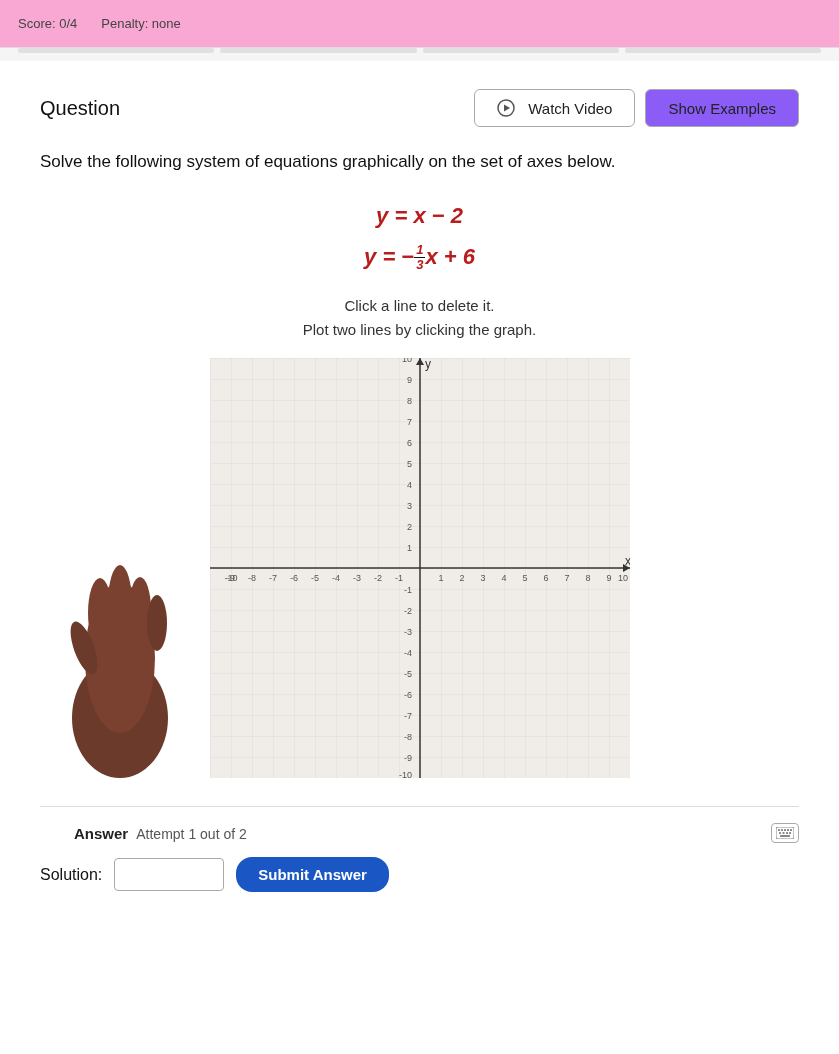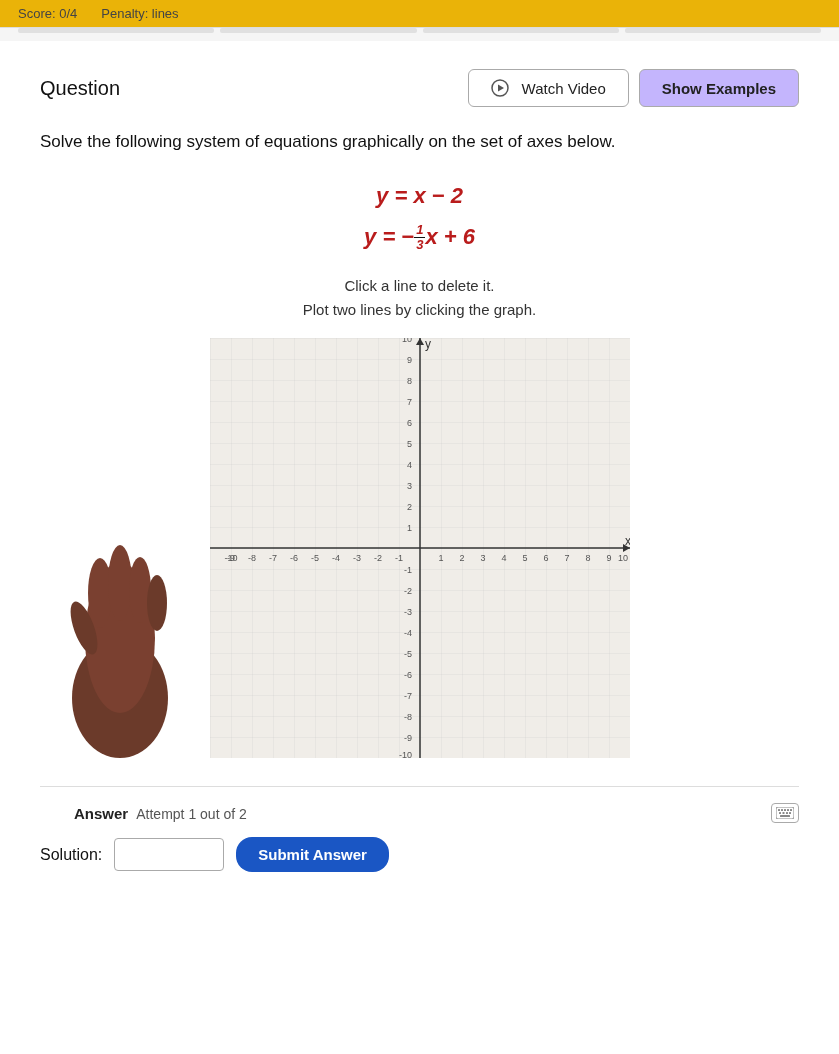--- a/index.html
+++ b/index.html
@@ -6,22 +6,22 @@
     body {
       font-family: -apple-system, BlinkMacSystemFont, 'Segoe UI', Arial, sans-serif;
       background: #fff;
       width: 839px;
       min-height: 1054px;
       color: #222;
       font-size: 15px;
     }
 
     .score-bar {
-      background: #eab308;
-      padding: 6px 18px;
+      background: #f9a8d4;
+      padding: 16px 18px;
       font-size: 13px;
       color: #444;
       border-bottom: 1px solid #ddd;
       display: flex;
       gap: 24px;
     }
 
     .progress-bar-container {
       display: flex;
       gap: 6px;
@@ -72,22 +72,22 @@
     }
 
     .btn-show-examples {
       display: flex;
       align-items: center;
       gap: 7px;
       border: 1.5px solid #aaa;
       border-radius: 6px;
       padding: 9px 22px;
       font-size: 15px;
-      font-weight: 700;
-      background: #c4b5fd;
+      font-weight: 400;
+      background: #8b5cf6;
       color: #222;
       cursor: pointer;
     }
 
     .question-text {
       font-size: 17px;
       line-height: 1.5;
       margin-bottom: 28px;
       color: #111;
     }
@@ -199,21 +199,21 @@
       font-size: 15px;
       font-weight: 600;
       cursor: pointer;
     }
   </style>
 </head>
 <body>
 
 <div class="score-bar">
   <span>Score: 0/4</span>
-  <span>Penalty: lines</span>
+  <span>Penalty: none</span>
 </div>
 
 <div class="progress-bar-container">
   <div class="progress-segment" style="background:#e0e0e0;"></div>
   <div class="progress-segment" style="background:#e0e0e0;"></div>
   <div class="progress-segment" style="background:#e0e0e0;"></div>
   <div class="progress-segment" style="background:#e0e0e0;"></div>
 </div>
 
 <div class="main-content">

